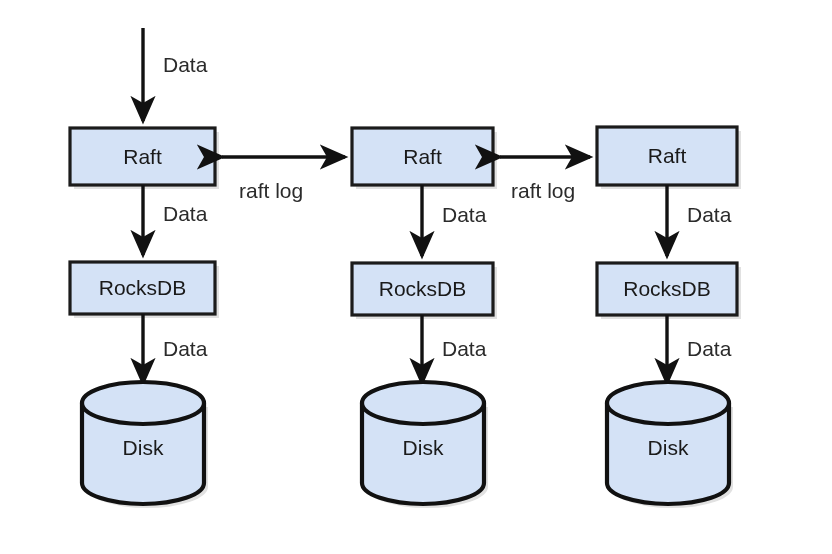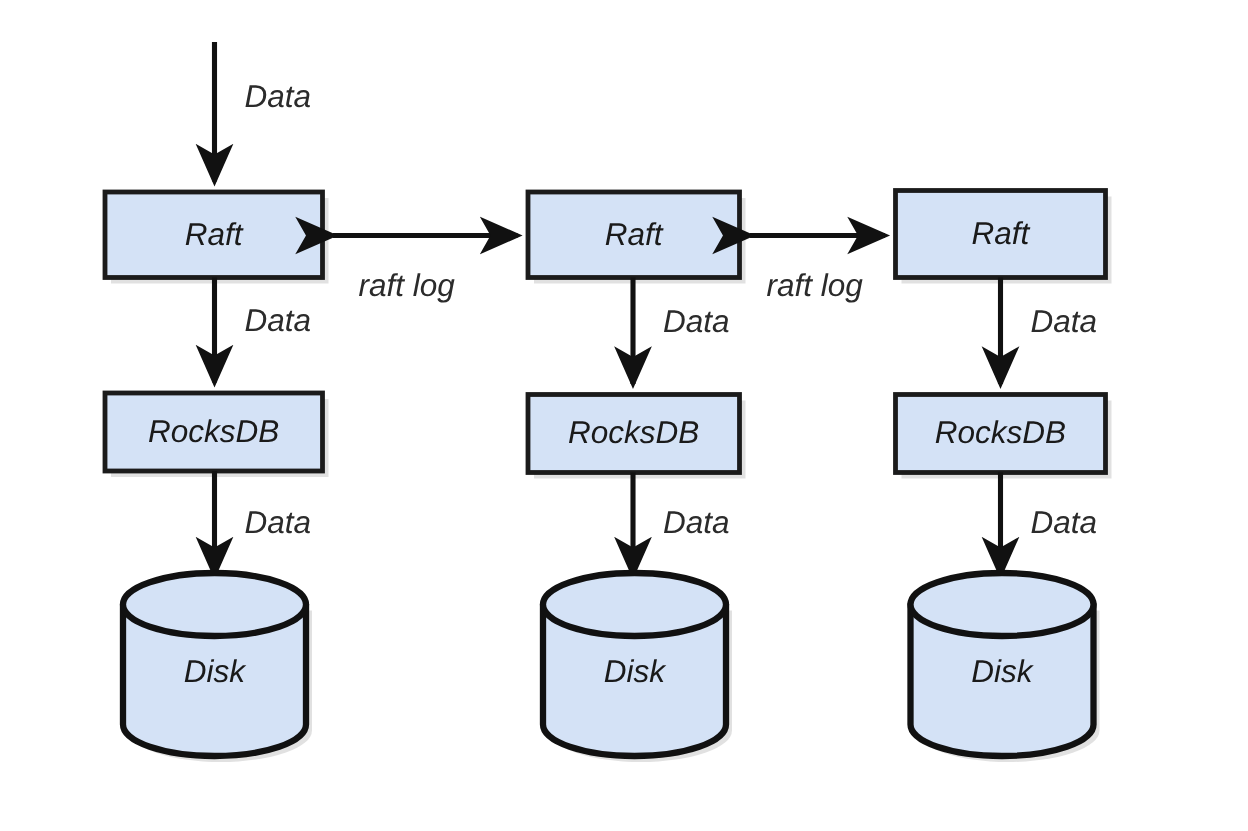--- a/index.html
+++ b/index.html
@@ -7,21 +7,20 @@
     padding: 0;
     background: #ffffff;
   }
   #canvas {
     position: relative;
     width: 832px;
     height: 554px;
     background: #ffffff;
     overflow: hidden;
     font-family: "Liberation Sans", sans-serif;
-    font-style: italic;
   }
   #diagram-svg {
     position: absolute;
     left: 0;
     top: 0;
     width: 832px;
     height: 554px;
   }
   .node-label {
     font-family: "Liberation Sans", sans-serif;

